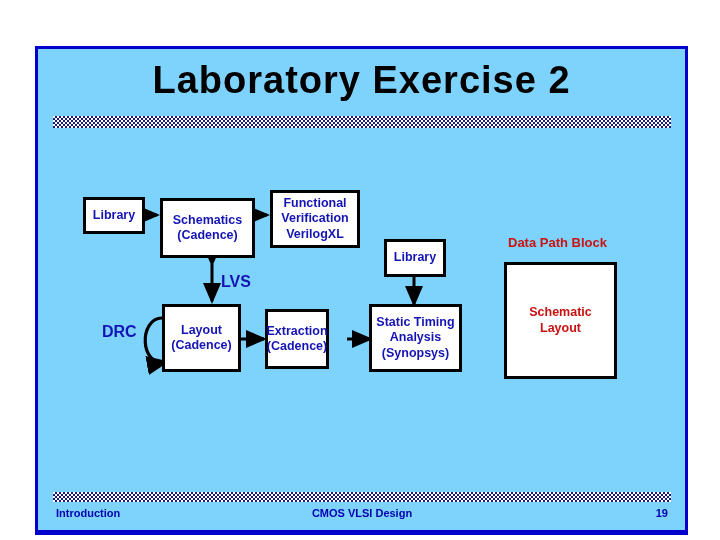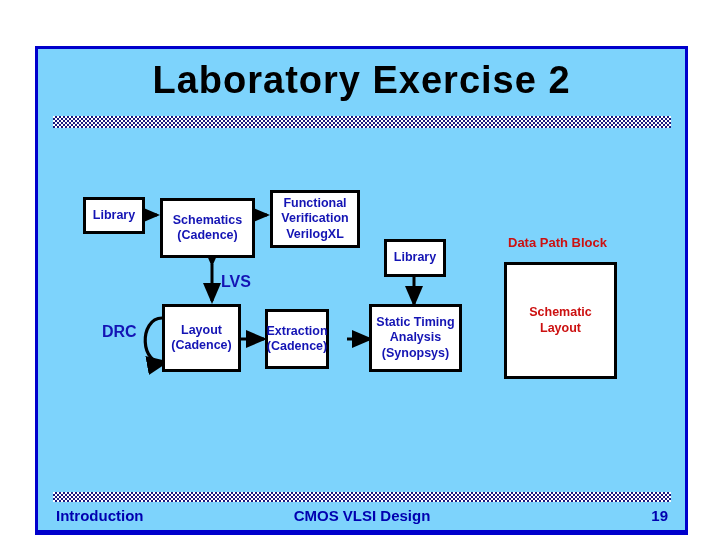--- a/index.html
+++ b/index.html
@@ -75,21 +75,21 @@
   }
 
   
   #footer {
     position: absolute;
     left: 15px;
     top: 458px;
     width: 618px;
     height: 20px;
     color: #0000b0;
-    font-size: 15px;
+    font-size: 11px;
     font-weight: bold;
     font-family: "Liberation Sans", sans-serif;
   }
   #footer .f-left   { position: absolute; left: 3px;  top: 0; }
   #footer .f-center { position: absolute; left: 0; top: 0; width: 100%; text-align: center; }
   #footer .f-right  { position: absolute; right: 3px; top: 0; }
 
   
   #diagram {
     position: absolute;

